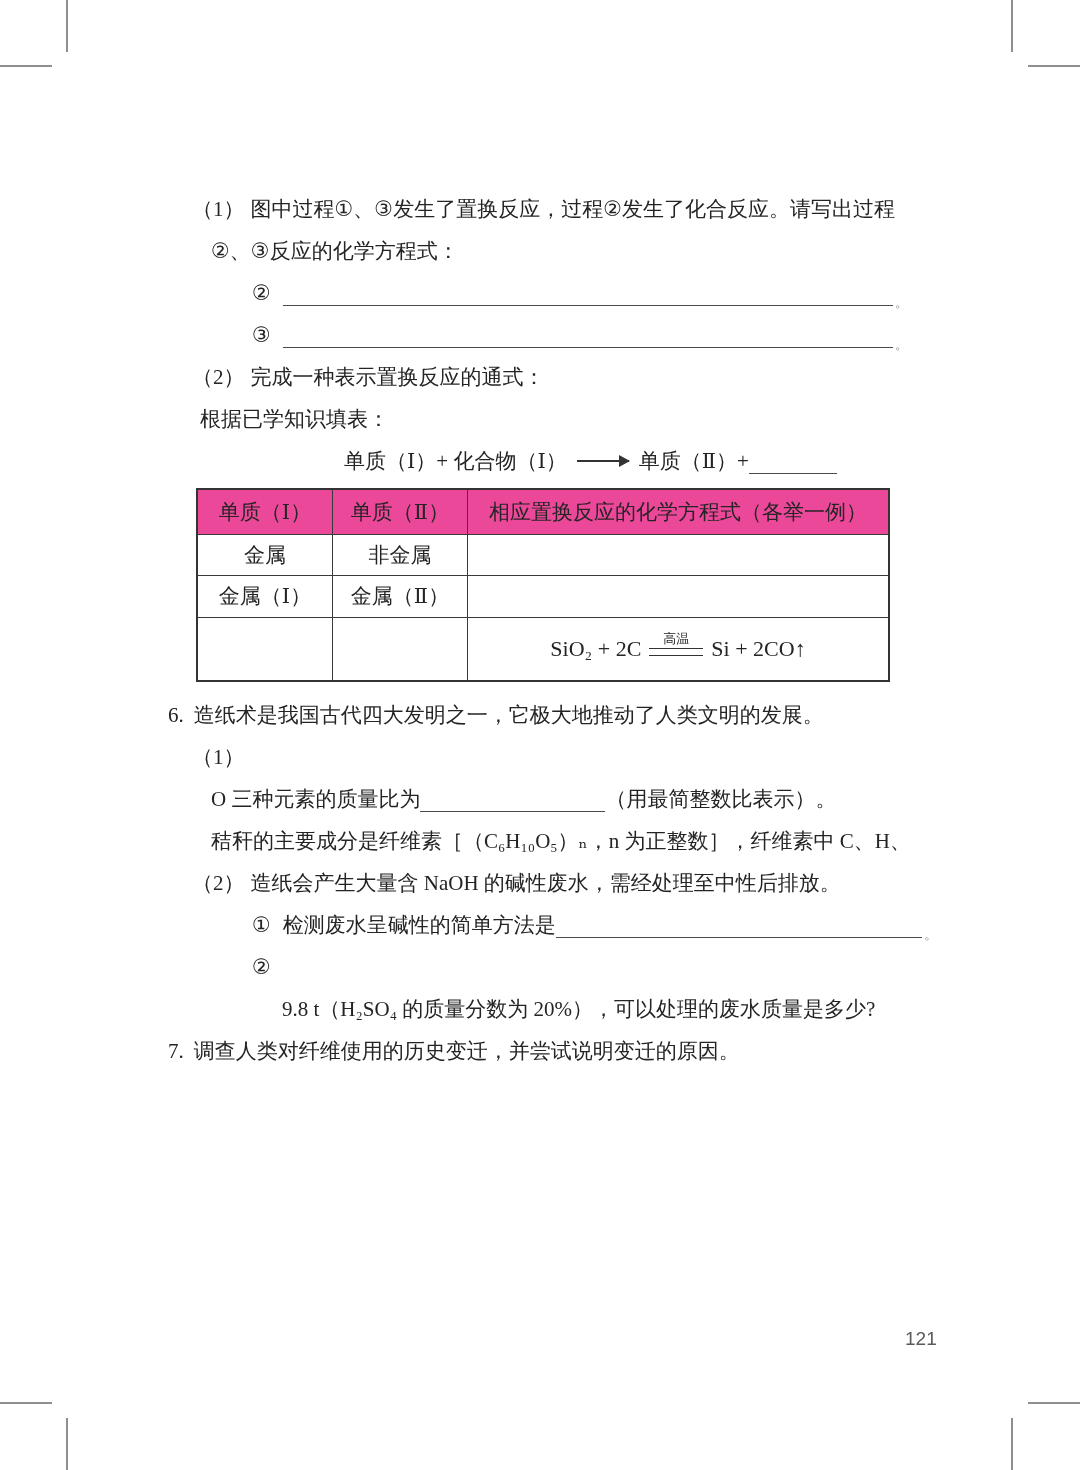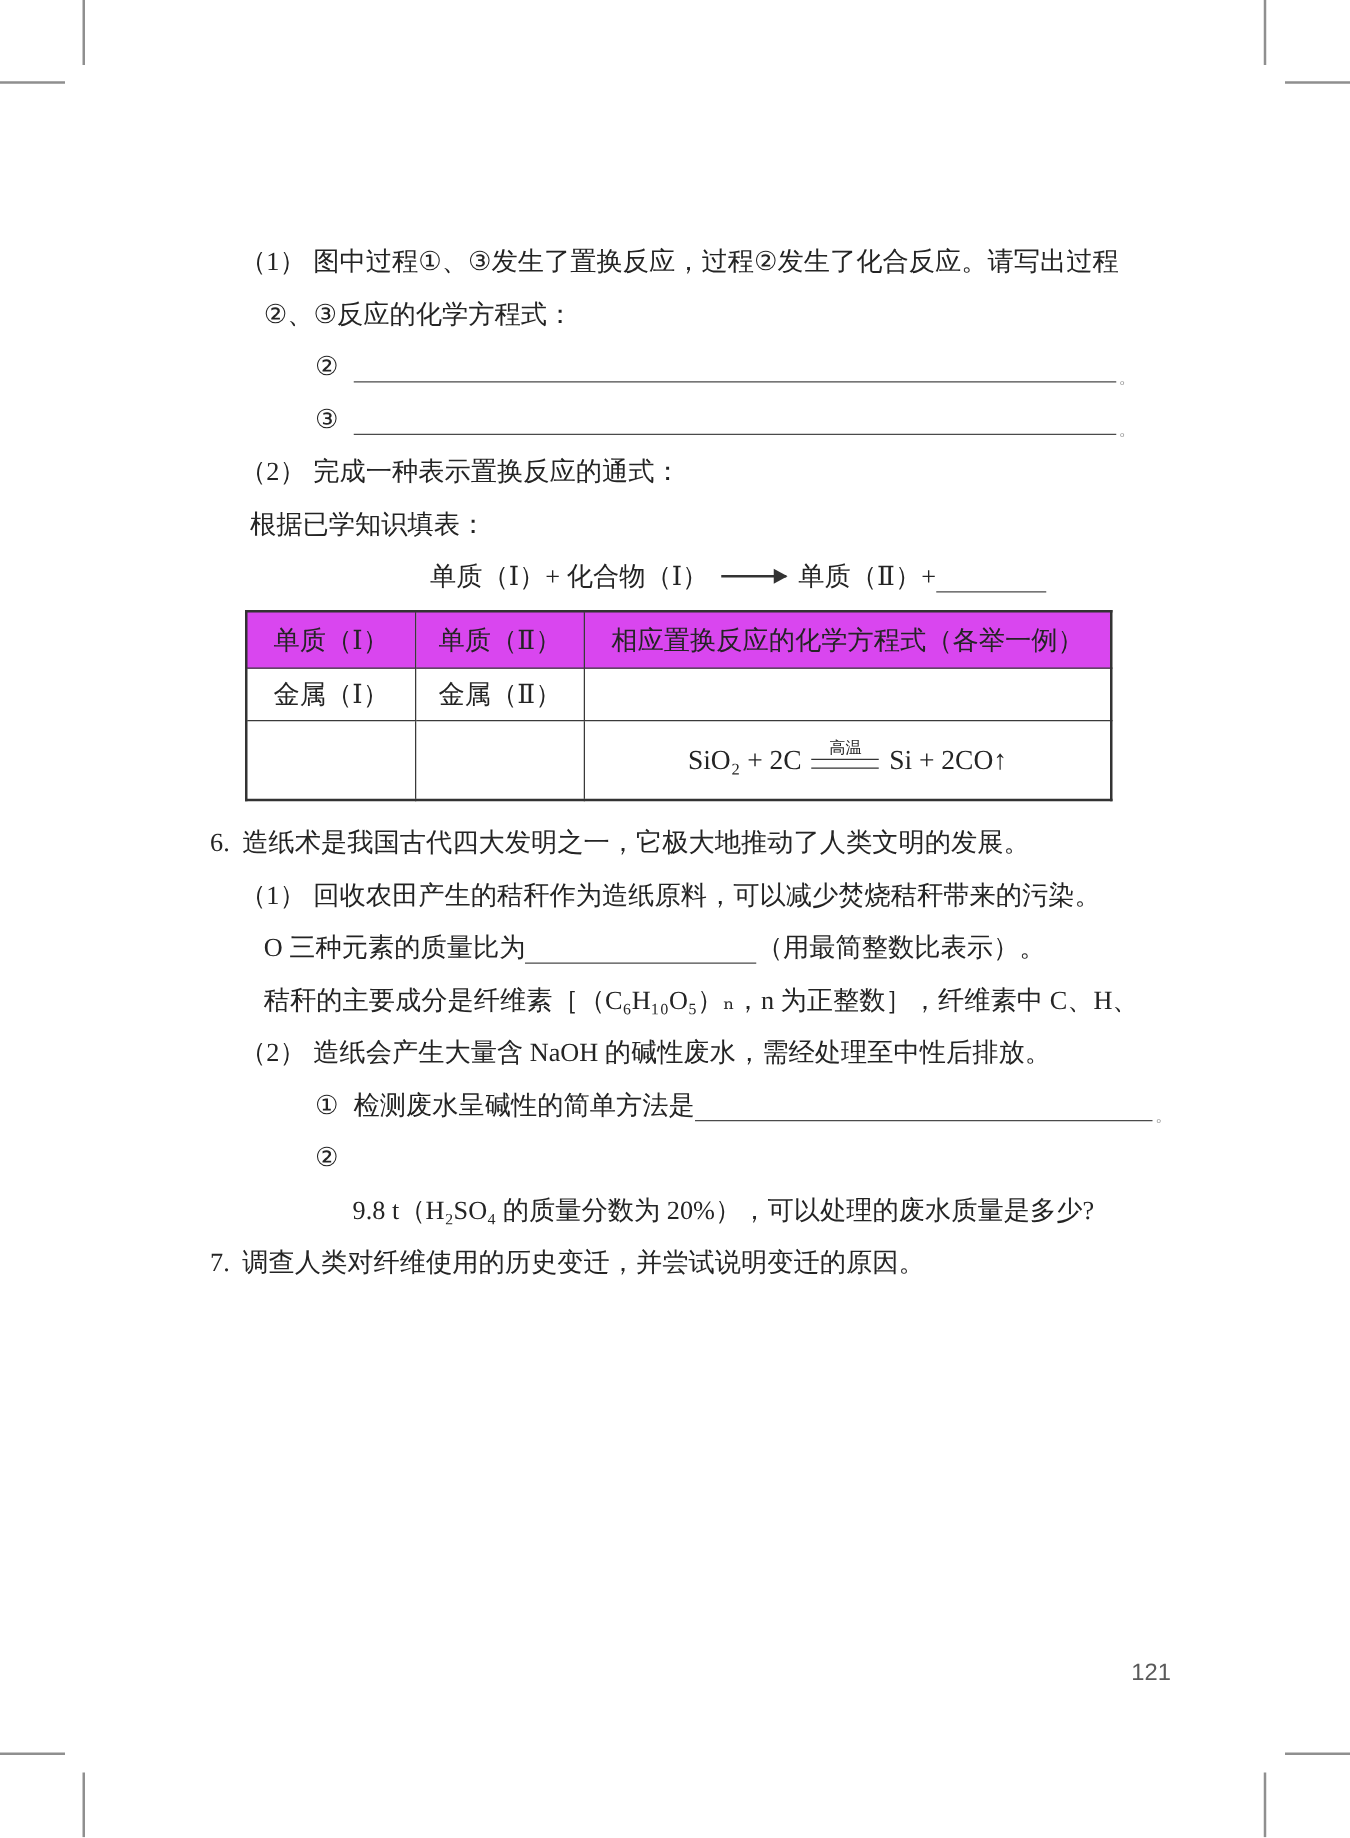--- a/index.html
+++ b/index.html
@@ -50,21 +50,21 @@
   .tbl-wrap{margin-left:28px;margin-top:6px;margin-bottom:12px;}
   table.fill{border-collapse:collapse;table-layout:fixed;width:690px;}
   table.fill td,table.fill th{
     border:1.6px solid #3a3a3a;text-align:center;vertical-align:middle;
     font-weight:normal;font-size:21px;padding:0;
   }
   table.fill{border:2.4px solid #333;}
   th.c1,td.c1{width:134px;}
   th.c2,td.c2{width:134px;}
   th.c3,td.c3{width:420px;}
-  tr.hdr th{background:#d946ef;height:44px;}
+  tr.hdr th{background:#ec4899;height:44px;}
   tr.r1 td{height:40px;}
   tr.r2 td{height:41px;}
   tr.r3 td{height:62px;}
 
   .equation{display:inline-flex;align-items:center;justify-content:flex-start;font-size:22px;}
   .cond-stack{display:inline-flex;flex-direction:column;align-items:center;margin:0 8px;transform:translateY(-5px);}
   .cond-label{font-size:13px;line-height:1.1;margin-bottom:1px;}
   .dbl-line{width:54px;height:6px;border-top:1.7px solid #333;border-bottom:1.7px solid #333;}
 
   
@@ -122,20 +122,25 @@
       <span class="blank w85"></span>
     </div>
 
     <div class="tbl-wrap">
       <table class="fill">
         <tbody>
             <tr class="hdr">
           <th class="c1">单质（Ⅰ）</th>
           <th class="c2">单质（Ⅱ）</th>
           <th class="c3">相应置换反应的化学方程式（各举一例）</th>
+        </tr>
+        <tr class="r1">
+          <td class="c1">金属</td>
+          <td class="c2">非金属</td>
+          <td class="c3"></td>
         </tr>
         <tr class="r2">
           <td class="c1">金属（Ⅰ）</td>
           <td class="c2">金属（Ⅱ）</td>
           <td class="c3"></td>
         </tr>
         <tr class="r3">
           <td class="c1"></td>
           <td class="c2"></td>
           <td class="c3">
@@ -152,21 +157,20 @@
       </tbody>
         </table>
     </div>
 
     <div class="line">
       <span class="gap10">6.</span>
       <span>造纸术是我国古代四大发明之一，它极大地推动了人类文明的发展。</span>
     </div>
     <div class="line ind1">
       <span class="gap6">（1）</span>
-      <span>回收农田产生的秸秆作为造纸原料，可以减少焚烧秸秆带来的污染。</span>
     </div>
     <div class="line ind2">
       <span>O 三种元素的质量比为</span>
       <span class="blank w185"></span>
       <span>（用最简整数比表示）。</span>
     </div>
     <div class="line ind2">
       <span>秸秆的主要成分是纤维素［（C₆H₁₀O₅）ₙ，n 为正整数］，纤维素中 C、H、</span>
     </div>
     <div class="line ind1">

